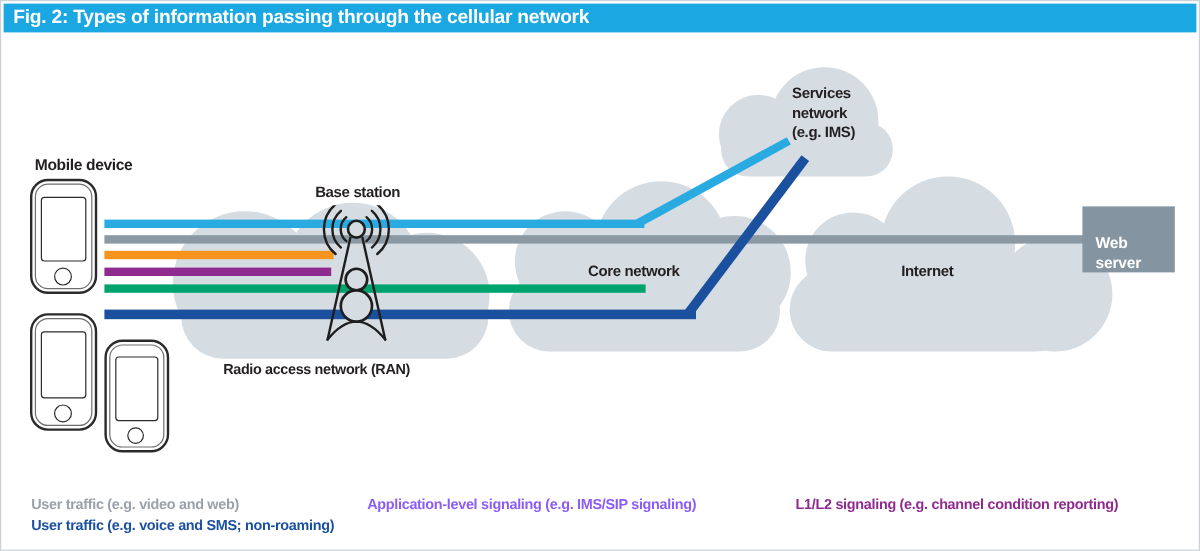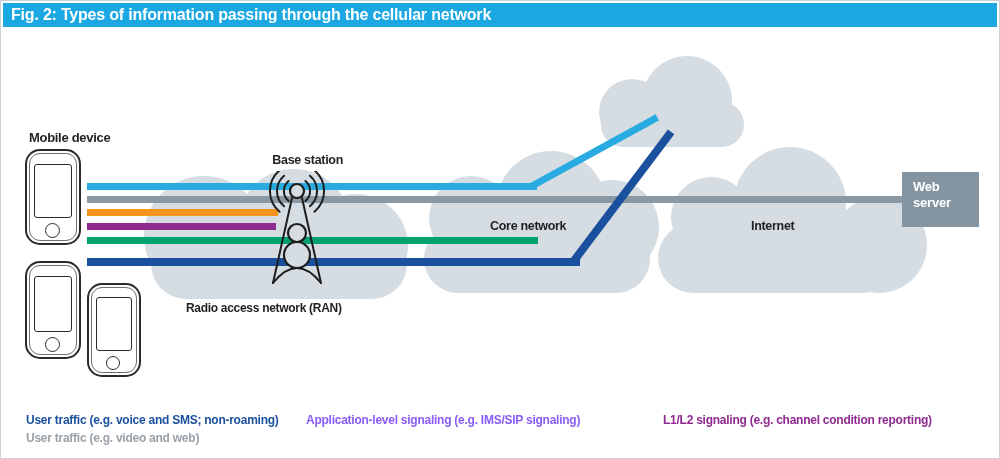--- a/index.html
+++ b/index.html
@@ -29,21 +29,21 @@
            background:#fff; z-index:4; }
   .phone-inner { position:absolute; left:2px; top:2px; right:2px; bottom:2px;
            border:1px solid #6E6E6E; border-radius:11px; }
   .phone-screen { position:absolute; border:1.5px solid #2B2B2B; border-radius:3px;
            background:#fff; }
   .phone-home { position:absolute; border:1.5px solid #2B2B2B; border-radius:50%;
            background:#fff; }
 
   
   .server-box { position:absolute; left:901px; top:171px; width:77px; height:55px;
-           background:#8494A0; z-index:6; padding:7px 0 0 11px; }
+           background:#8494A0; z-index:6; padding:23px 0 0 11px; }
   .server-box span { display:block; color:#fff; font-size:13px; font-weight:bold;
            line-height:16px; letter-spacing:-0.2px; }
 
   
   .services-label { position:absolute; left:659px; top:69px; z-index:5; }
   .services-label span { display:block; color:#231F20; font-size:12.5px; font-weight:600;
            letter-spacing:-0.3px; line-height:16px; }
 
   
   .legend { position:absolute; top:410px; left:0; width:1000px; z-index:5; }
@@ -135,35 +135,40 @@
     <div class="phone-screen" style="left:7px; top:13px; width:38px; height:56px;"></div>
     <div class="phone-home" style="left:18px; bottom:5px; width:15px; height:15px;"></div>
   </div>
   <div class="phone" style="left:86px; top:282px; width:54px; height:94px;">
     <div class="phone-inner"></div>
     <div class="phone-screen" style="left:7px; top:12px; width:36px; height:54px;"></div>
     <div class="phone-home" style="left:17px; bottom:5px; width:14px; height:14px;"></div>
   </div>
 
   <div class="dlabel" style="left:28px; top:129px; font-size:13px;">Mobile device</div>
-  <div class="dlabel" style="left:252px; top:152px; width:90px; text-align:right;">Base station</div>
+  <div class="dlabel" style="left:252px; top:152px; width:90px; text-align:center;">Base station</div>
   <div class="dlabel" style="left:185px; top:300px; width:141px; text-align:center; font-size:12px;">Radio access network (RAN)</div>
   <div class="dlabel" style="left:489px; top:218px;">Core network</div>
   <div class="dlabel" style="left:750px; top:218px;">Internet</div>
 
+  <div class="services-label">
+    <span>Services</span>
+    <span>network</span>
+    <span>(e.g. IMS)</span>
+  </div>
 
   <div class="server-box" style="background: rgb(132, 148, 160);">
     <span>Web</span>
     <span>server</span>
   </div>
 
   <div class="legend">
     <div class="legend-col lg-col1">
+      <span style="color: rgb(154, 161, 168);">User traffic (e.g. video and web)</span>
       <span style="color: rgb(26, 80, 158);">User traffic (e.g. voice and SMS; non-roaming)</span>
-      <span style="color: rgb(154, 161, 168);">User traffic (e.g. video and web)</span>
     </div>
     <div class="legend-col lg-col2">
       <span style="color: #8b5cf6;">Application-level signaling (e.g. IMS/SIP signaling)</span>
     </div>
     <div class="legend-col lg-col3">
       <span style="color: rgb(143, 42, 143);">L1/L2 signaling (e.g. channel condition reporting)</span>
     </div>
   </div>
 
 </div>

